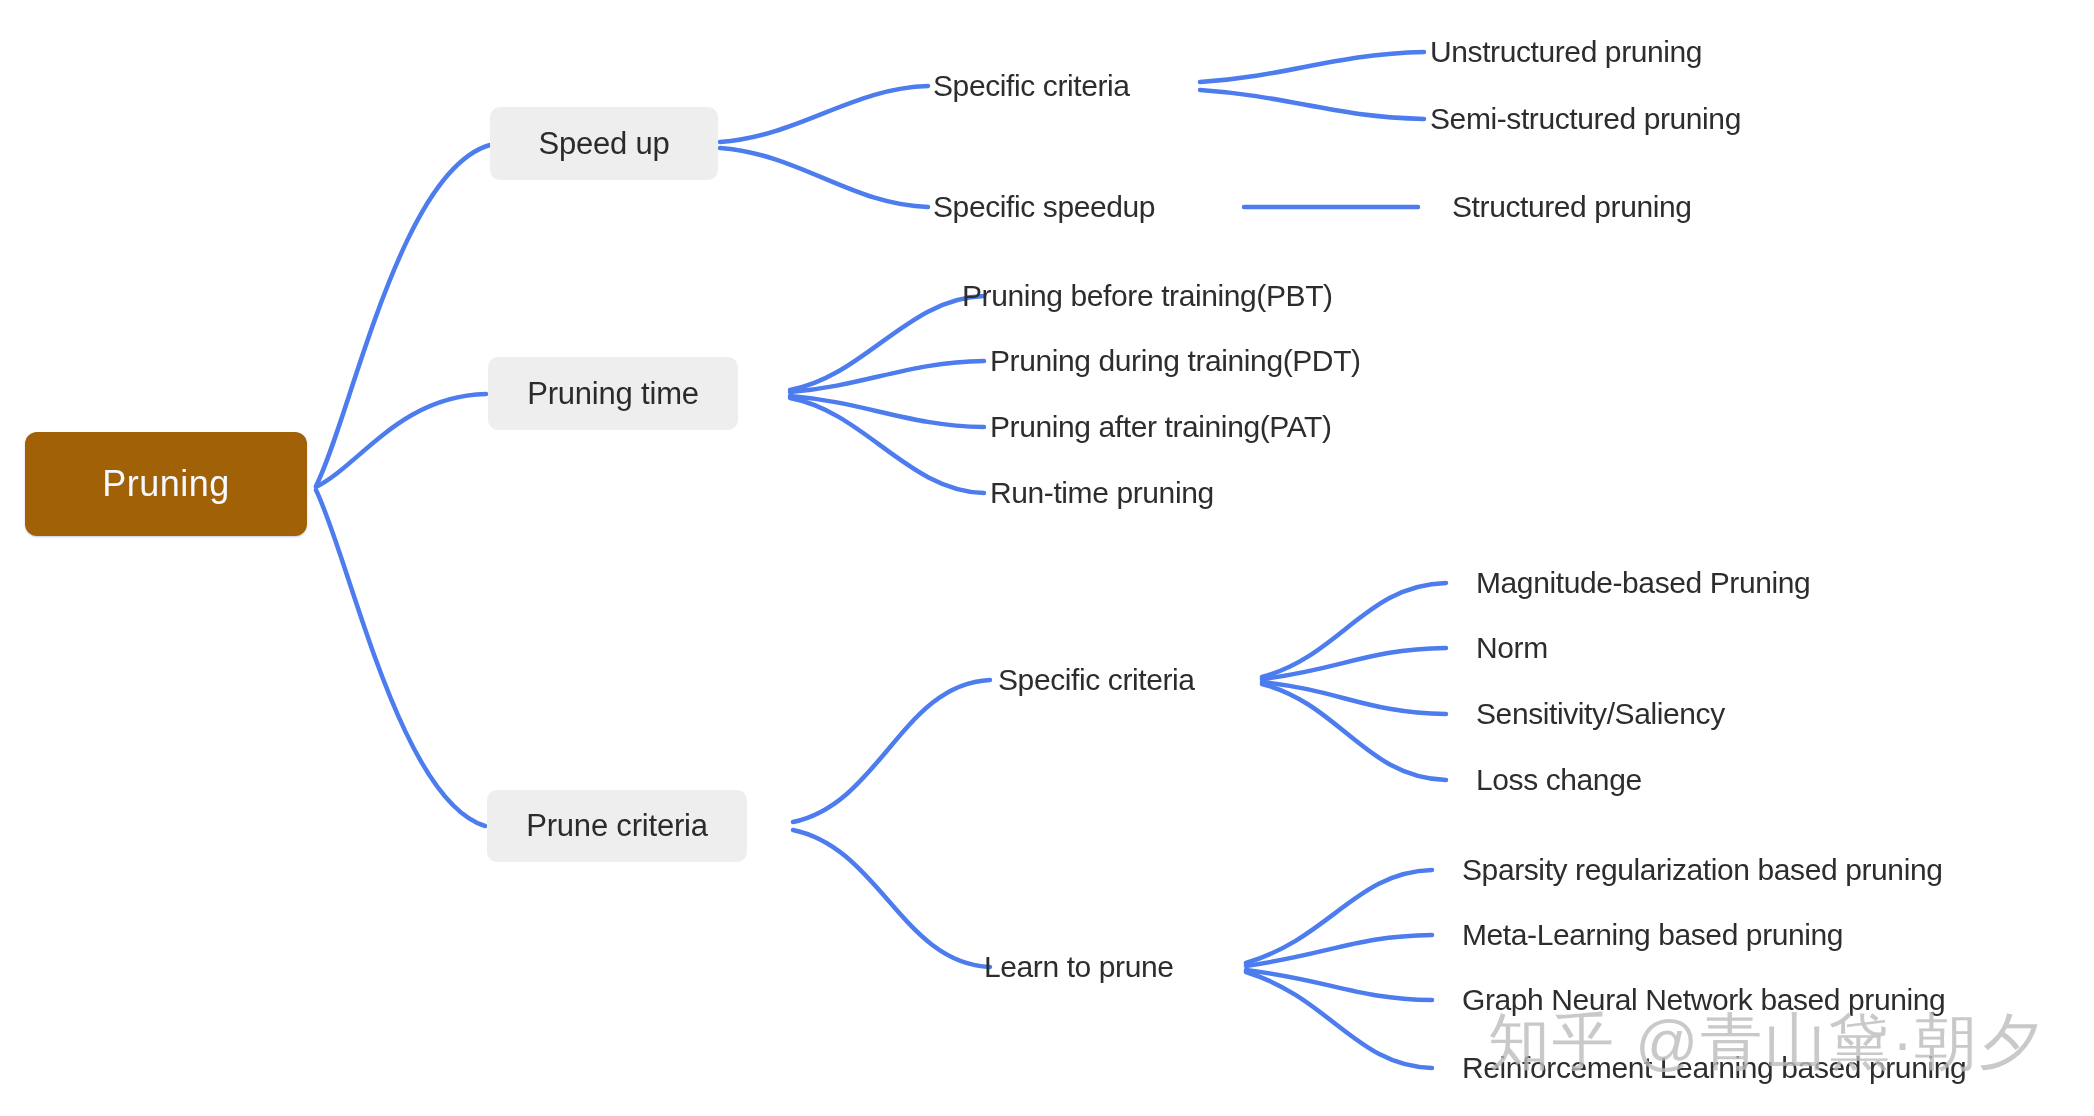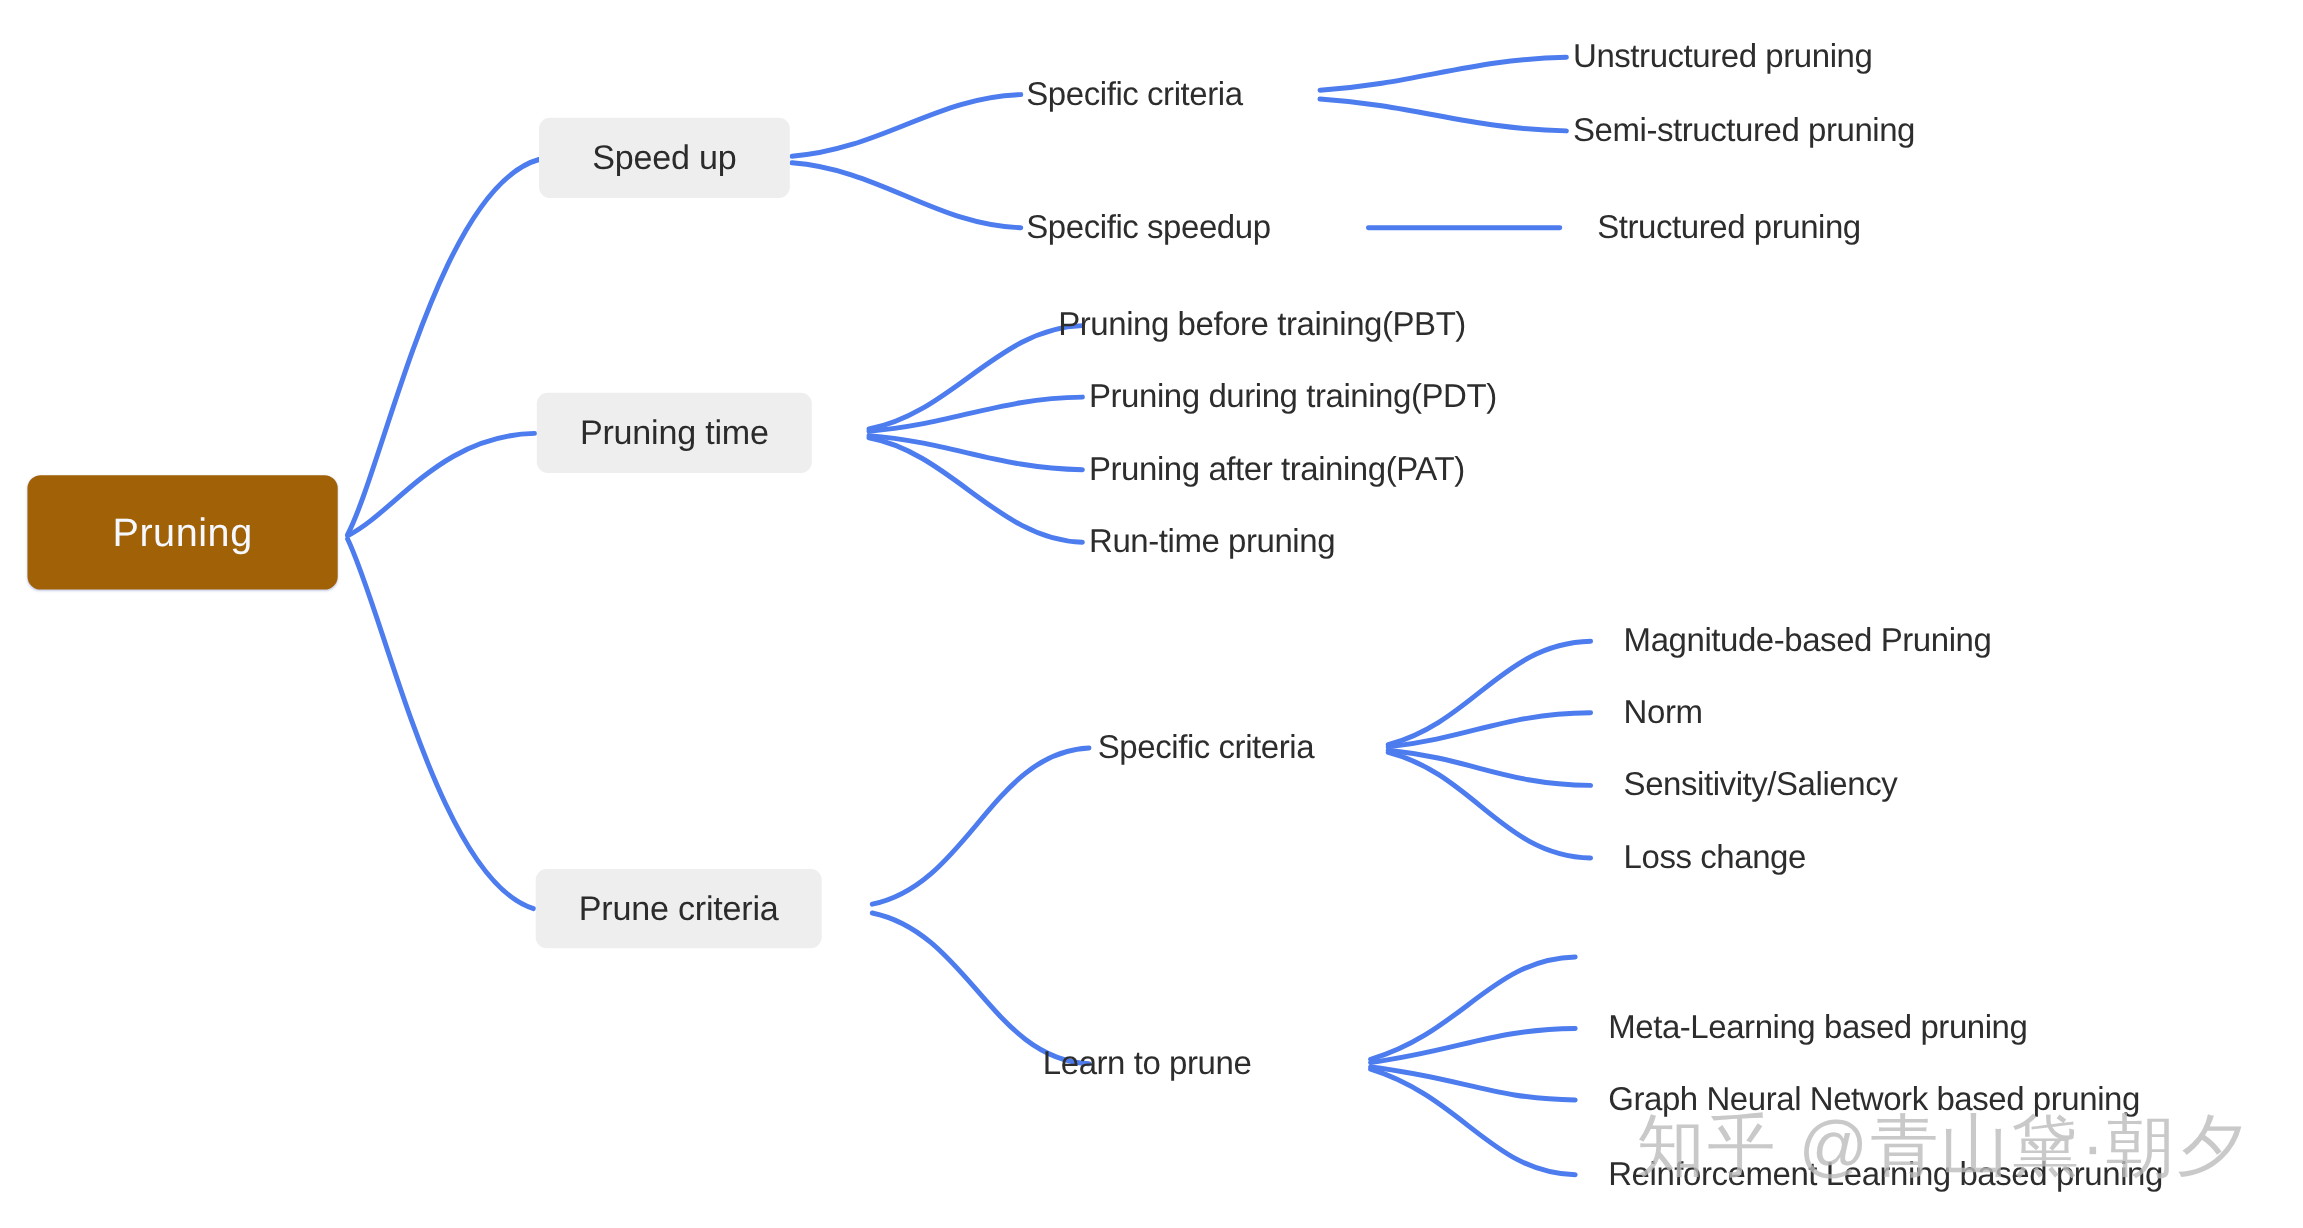--- a/index.html
+++ b/index.html
@@ -108,30 +108,31 @@
 
   <div class="plain-label" style="left:933px; top:86px;">Specific criteria</div>
   <div class="plain-label" style="left:933px; top:207px;">Specific speedup</div>
 
   <div class="plain-label" style="left:962px; top:296px;">Pruning before training(PBT)</div>
   <div class="plain-label" style="left:990px; top:361px;">Pruning during training(PDT)</div>
   <div class="plain-label" style="left:990px; top:427px;">Pruning after training(PAT)</div>
   <div class="plain-label" style="left:990px; top:493px;text-align:center;">Run-time pruning</div>
 
   <div class="plain-label" style="left:998px; top:680px;">Specific criteria</div>
-  <div class="plain-label" style="left:948px; top:967px;text-align:right;">Learn to prune</div>
+  <div class="plain-label" style="left:984px; top:967px;text-align:right;">Learn to prune</div>
 
   <div class="plain-label" style="left:1430px; top:52px;">Unstructured pruning</div>
   <div class="plain-label" style="left:1430px; top:119px;">Semi-structured pruning</div>
   <div class="plain-label" style="left:1452px; top:207px;">Structured pruning</div>
 
   <div class="plain-label" style="left:1476px; top:583px;">Magnitude-based Pruning</div>
   <div class="plain-label" style="left:1476px; top:648px;">Norm</div>
   <div class="plain-label" style="left:1476px; top:714px;">Sensitivity/Saliency</div>
   <div class="plain-label" style="left:1476px; top:780px;">Loss change</div>
 
+  <div class="plain-label" style="left:1462px; top:870px;">Sparsity regularization based pruning</div>
   <div class="plain-label" style="left:1462px; top:935px;">Meta-Learning based pruning</div>
   <div class="plain-label" style="left:1462px; top:1000px;">Graph Neural Network based pruning</div>
   <div class="plain-label" style="left:1462px; top:1068px;">Reinforcement Learning based pruning</div>
 
   <div class="watermark">知乎 @青山黛·朝夕</div>
 
 </div>
 
 </body></html>

